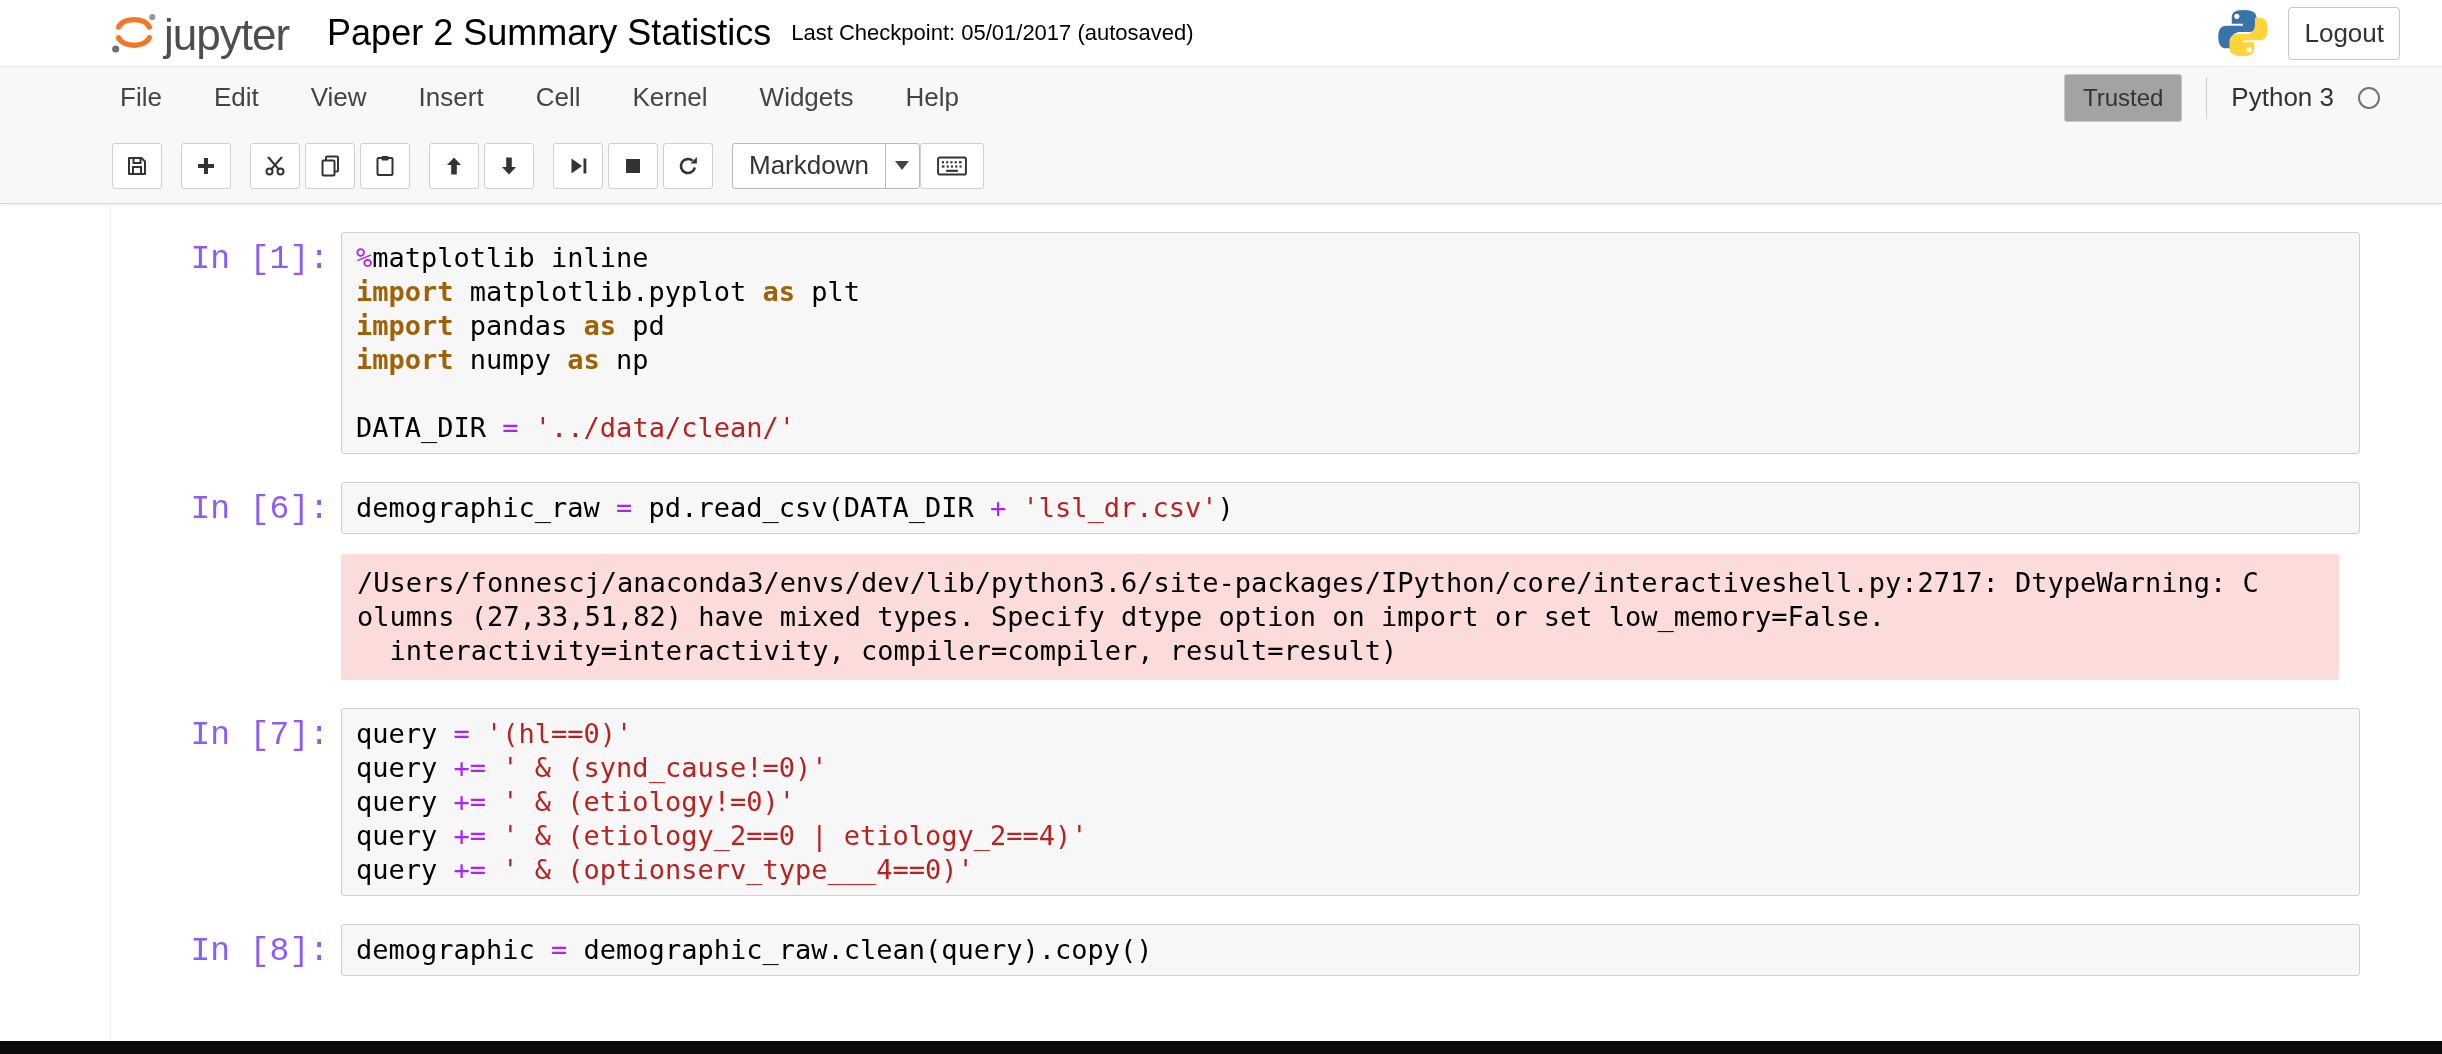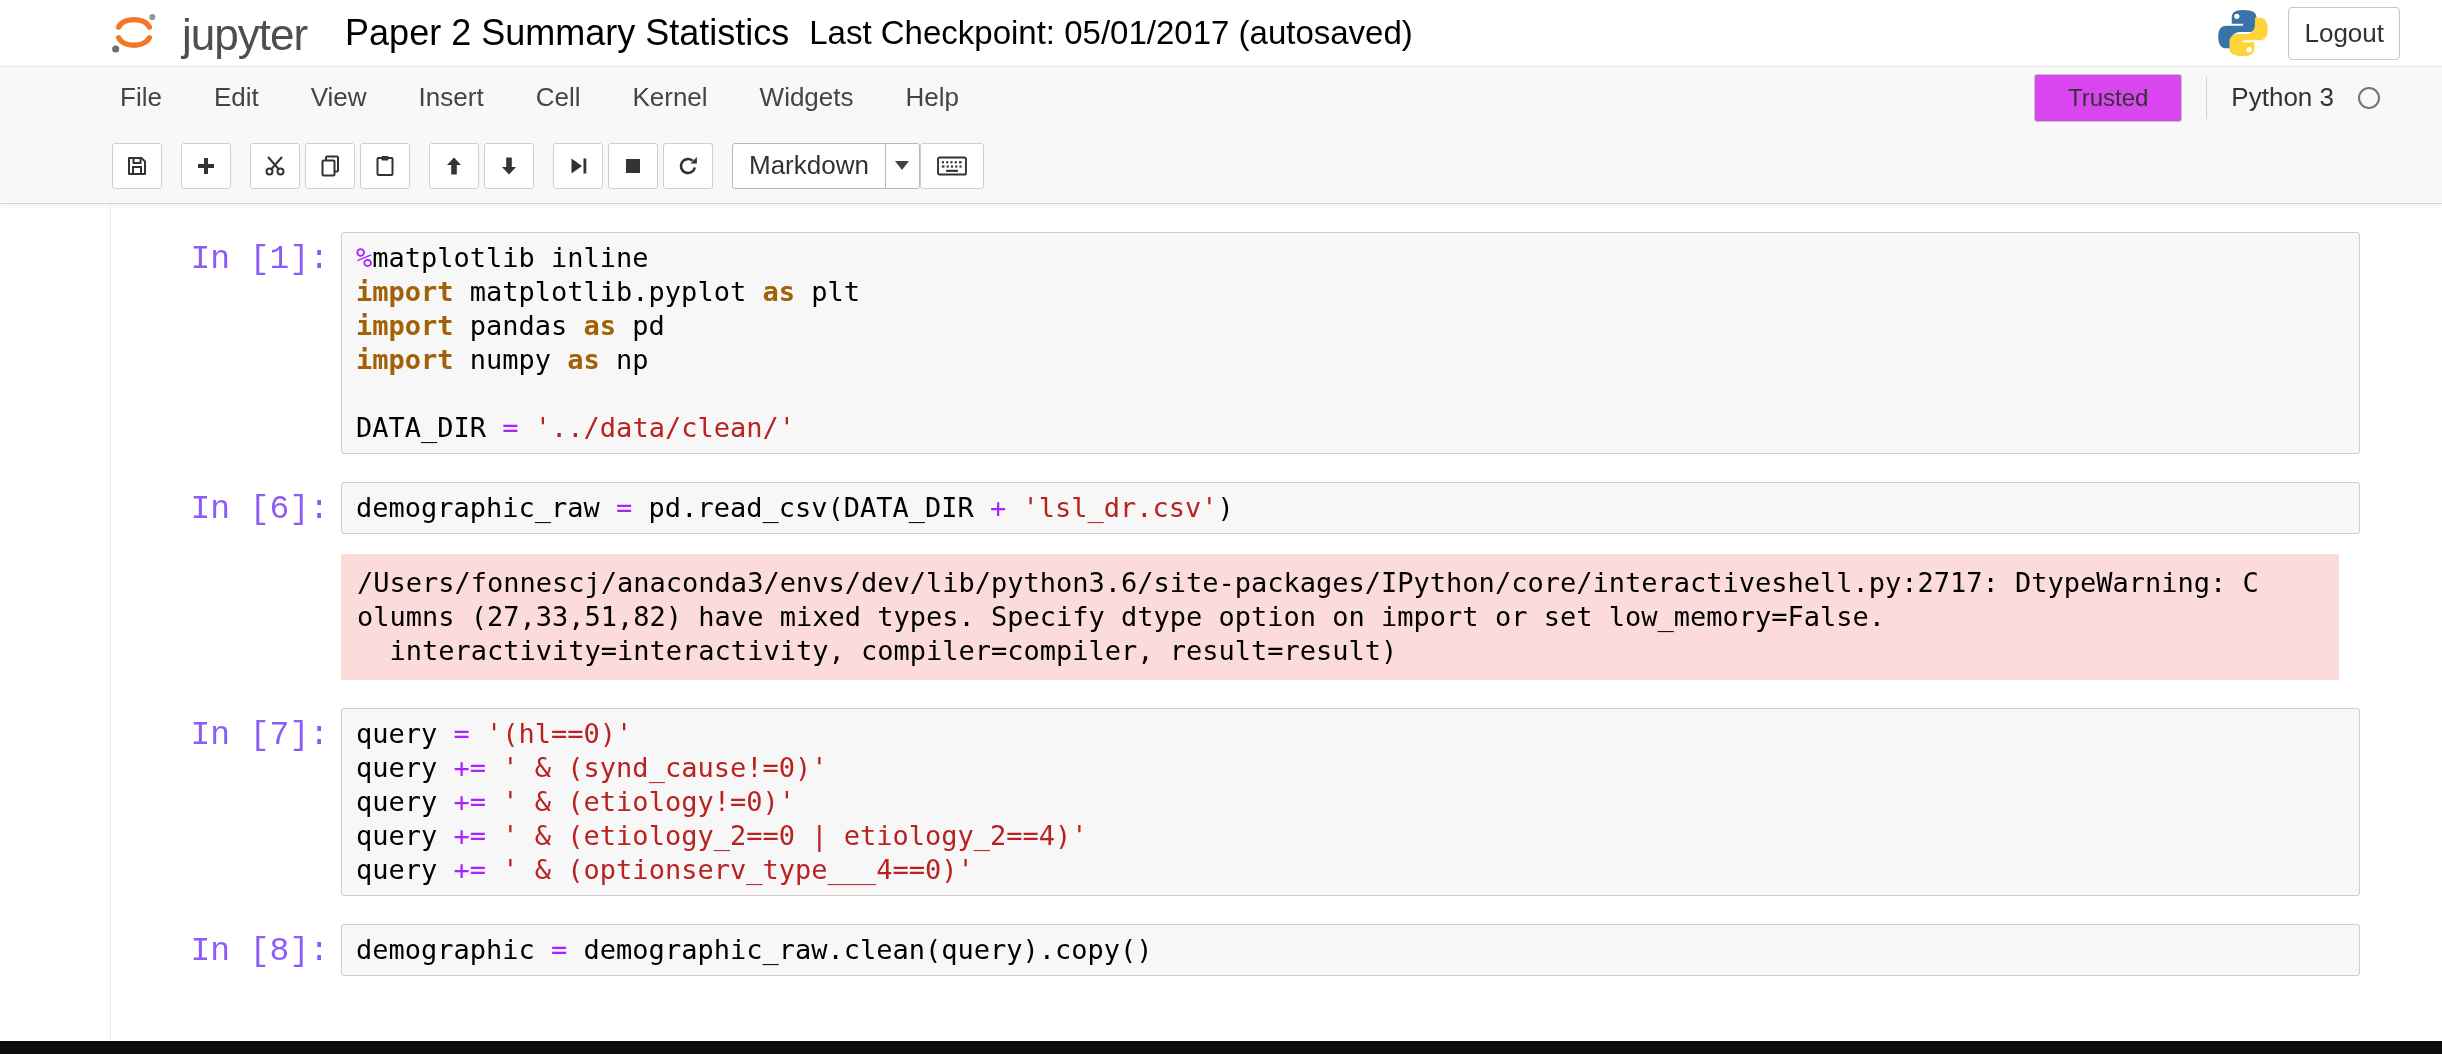--- a/index.html
+++ b/index.html
@@ -14,48 +14,48 @@
   }
 
   
   #header-top {
     height: 66px;
     display: flex;
     align-items: center;
     padding: 0 42px 0 108px;
     background: #fff;
   }
-  .logo { display: flex; align-items: center; gap: 22px; cursor: pointer; }
+  .logo { display: flex; align-items: center; gap: 4px; cursor: pointer; }
   .logo-text {
     font-size: 44px; color: #4e4e4e; letter-spacing: -1px;
     margin-top: 4px;
   }
   #nb-title { font-size: 36px; font-weight: 500; color: #000; margin-left: 38px; cursor: pointer; }
-  #checkpoint { font-size: 33px; color: #000; margin-left: 20px; }
+  #checkpoint { font-size: 22px; color: #000; margin-left: 20px; }
   .header-right { margin-left: auto; display: flex; align-items: center; gap: 18px; }
   #logout {
     font-size: 26px; color: #333; background: #fff;
     border: 1px solid #c6c6c6; border-radius: 4px;
     padding: 10px 15px; font-family: "Liberation Sans", sans-serif; cursor: pointer;
   }
 
   
   #menubar {
     height: 62px;
     background: #f8f8f8;
     border-top: 1px solid #e7e7e7;
     display: flex; align-items: center;
     padding: 0 62px 0 120px;
   }
   .menu-item { font-size: 26px; color: #444; padding: 0 26px; cursor: pointer; }
   .menu-item:first-child { padding-left: 0; }
   .mb-right { margin-left: auto; display: flex; align-items: center; gap: 24px; }
   #trusted {
-    font-size: 24px; color: #333; background: #d946ef;
-    border: 1px solid #c6c6c6; border-radius: 3px; padding: 9px 33px;
+    font-size: 24px; color: #333; background: #a3a3a3;
+    border: 1px solid #c6c6c6; border-radius: 3px; padding: 9px 18px;
     font-family: "Liberation Sans", sans-serif;
   }
   .mb-divider { width: 1px; height: 42px; background: #cfcfcf; }
   #kernel-name { font-size: 26px; color: #333; }
   .kernel-circle {
     width: 22px; height: 22px; border: 2.5px solid #757575; border-radius: 50%;
   }
 
   
   #toolbar {

